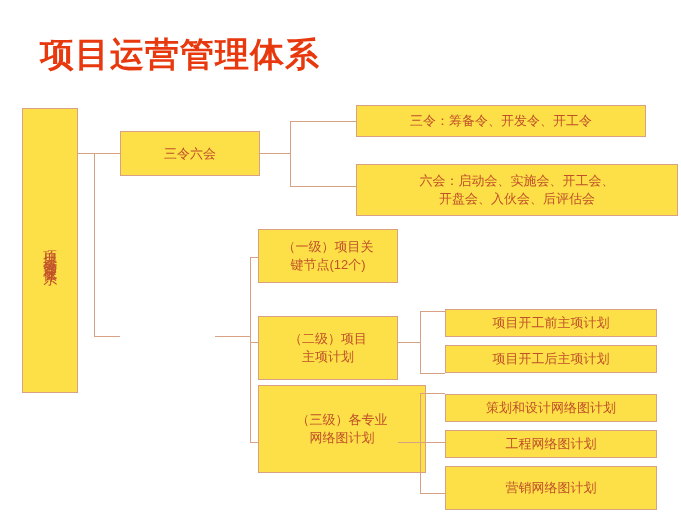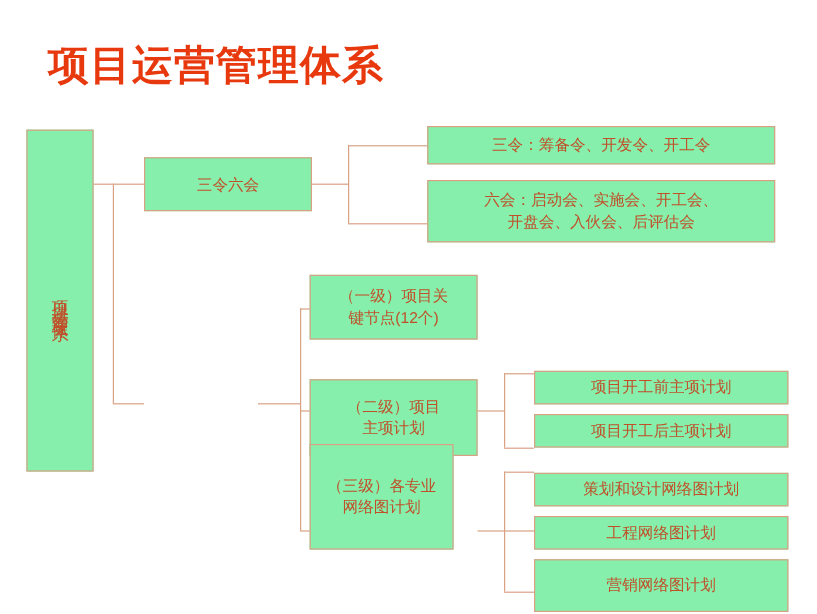--- a/index.html
+++ b/index.html
@@ -25,21 +25,21 @@
     font-size: 34px;
     font-weight: bold;
     color: #e8380d;
     letter-spacing: 1px;
     white-space: nowrap;
   }
   .box {
     position: absolute;
     box-sizing: border-box;
     border: 1px solid #d9a184;
-    background: #86efac;
+    background: #fde047;
     color: #c0502a;
     font-size: 13px;
     line-height: 1.35;
     display: flex;
     align-items: center;
     justify-content: center;
     text-align: center;
     padding: 2px 4px;
   }
   .box.vertical {
@@ -83,42 +83,42 @@
 
   <div class="ln h" style="left:260px; top:153px; width:30px;"></div>
   <div class="ln v" style="left:290px; top:121px; height:65px;"></div>
   <div class="ln h" style="left:290px; top:121px; width:66px;"></div>
   <div class="ln h" style="left:290px; top:186px; width:66px;"></div>
 
   <div class="box" style="left:356px; top:105px; width:290px; height:32px;">
     <span class="lines">三令：筹备令、开发令、开工令</span>
   </div>
 
-  <div class="box" style="left:356px; top:150px; width:290px; height:52px;">
+  <div class="box" style="left:356px; top:164px; width:322px; height:52px;">
     <span class="lines">六会：启动会、实施会、开工会、
 开盘会、入伙会、后评估会</span>
   </div>
 
   <div class="ln h" style="left:215px; top:336px; width:35px;"></div>
   <div class="ln v" style="left:250px; top:257px; height:185px;"></div>
   <div class="ln h" style="left:250px; top:257px; width:10px;"></div>
   <div class="ln h" style="left:250px; top:342px; width:10px;"></div>
   <div class="ln h" style="left:250px; top:442px; width:10px;"></div>
 
   <div class="box" style="left:258px; top:229px; width:140px; height:54px;">
     <span class="lines">（一级）项目关
 键节点(12个)</span>
   </div>
 
   <div class="box" style="left:258px; top:316px; width:140px; height:64px;">
     <span class="lines">（二级）项目
 主项计划</span>
   </div>
 
-  <div class="box" style="left:258px; top:370px; width:120px; height:88px;">
+  <div class="box" style="left:258px; top:385px; width:168px; height:88px;">
     <span class="lines">（三级）各专业
 网络图计划</span>
   </div>
 
   <div class="ln h" style="left:398px; top:342px; width:22px;"></div>
   <div class="ln v" style="left:420px; top:311px; height:62px;"></div>
   <div class="ln h" style="left:420px; top:311px; width:25px;"></div>
   <div class="ln h" style="left:420px; top:373px; width:25px;"></div>
 
   <div class="box" style="left:445px; top:309px; width:212px; height:28px;">

